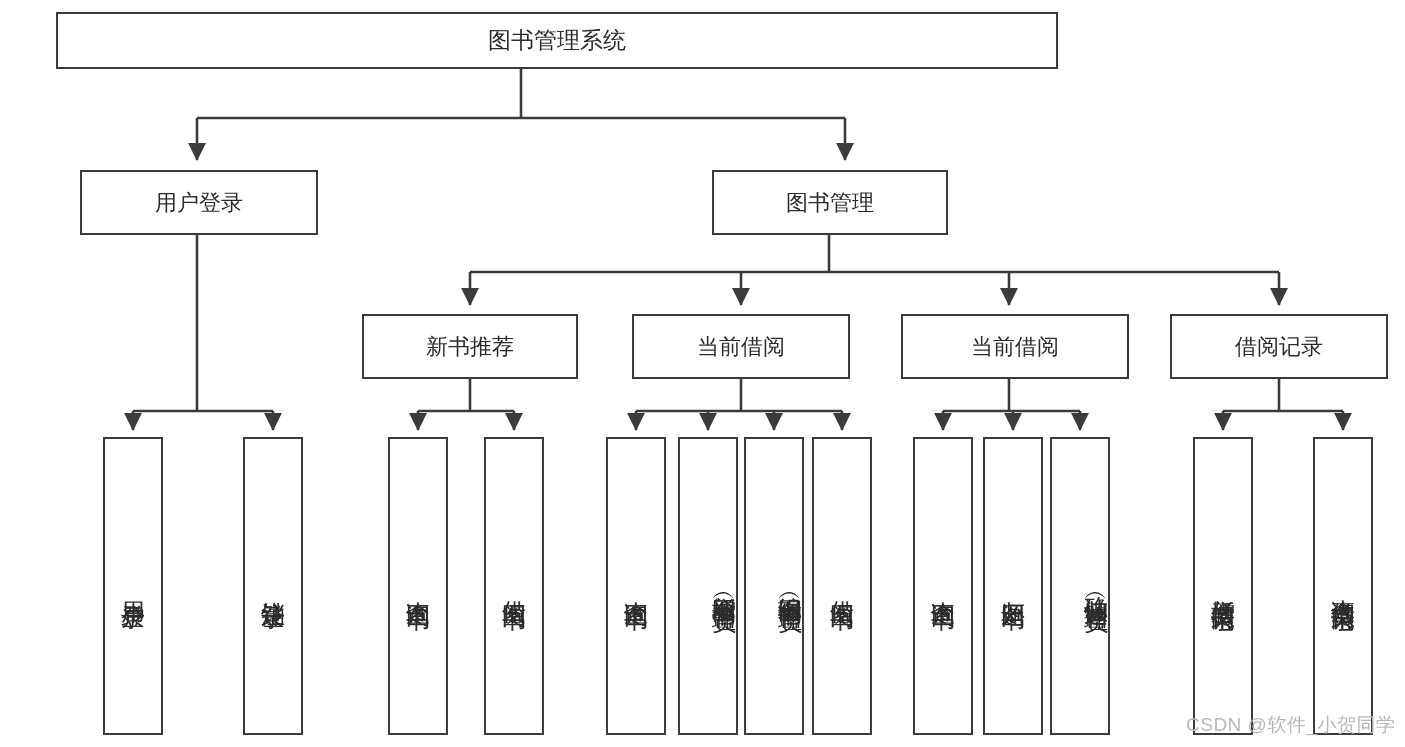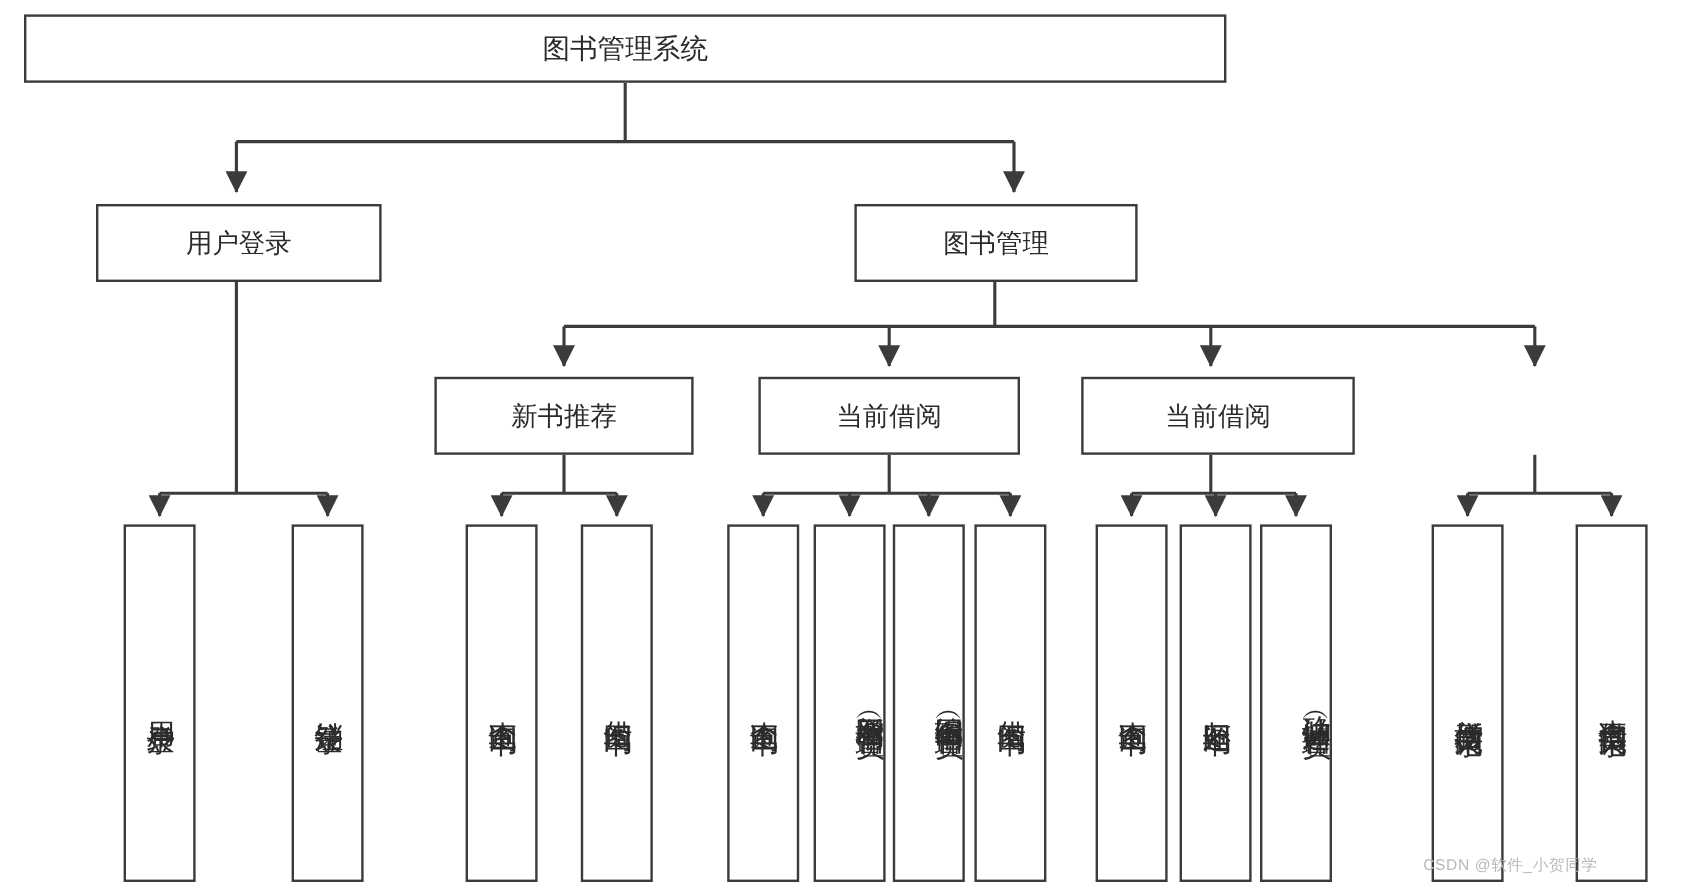--- a/index.html
+++ b/index.html
@@ -35,20 +35,21 @@
     align-items: center;
     justify-content: center;
     text-align: center;
     line-height: 1.18;
   }
   .node.h {
     font-size: 22px;
   }
   .node.root {
     font-size: 23px;
+    margin-left: 36px;
   }
   .node.v {
     writing-mode: vertical-rl;
     text-orientation: upright;
     font-size: 24px;
     letter-spacing: 2px;
     line-height: 1.0;
     padding-top: 4px;
     padding-bottom: 4px;
     align-items: flex-start;
@@ -59,21 +60,21 @@
     text-orientation: upright;
     display: block;
   }
   .node.v.align-mid {
     align-items: center;
   }
   .watermark {
     position: absolute;
     left: 1186px;
     top: 712px;
-    font-size: 13px;
+    font-size: 19px;
     color: #b8b8b8;
     white-space: nowrap;
     letter-spacing: 0.5px;
   }
 </style>
 </head>
 <body>
 
 <div id="canvas">
 
@@ -140,20 +141,23 @@
 
   <div class="node h" style="left:712px; top:170px; width:236px; height:65px;">
     <span>图书管理</span>
   </div>
   <div class="node h" style="left:632px; top:314px; width:218px; height:65px;">
     <span>当前借阅</span>
   </div>
   <div class="node h" style="left:901px; top:314px; width:228px; height:65px;">
     <span>当前借阅</span>
   </div>
+  <div class="node h" style="left:1170px; top:314px; width:218px; height:65px;">
+    <span>借阅记录</span>
+  </div>
 
   <div class="node v align-mid" style="left:103px; top:437px; width:60px; height:298px;">
     <span class="vtext">用户登录</span>
   </div>
   <div class="node v align-mid" style="left:243px; top:437px; width:60px; height:298px;">
     <span class="vtext">注销登录</span>
   </div>
 
   <div class="node v align-mid" style="left:388px; top:437px; width:60px; height:298px;">
     <span class="vtext">查询图书</span>

